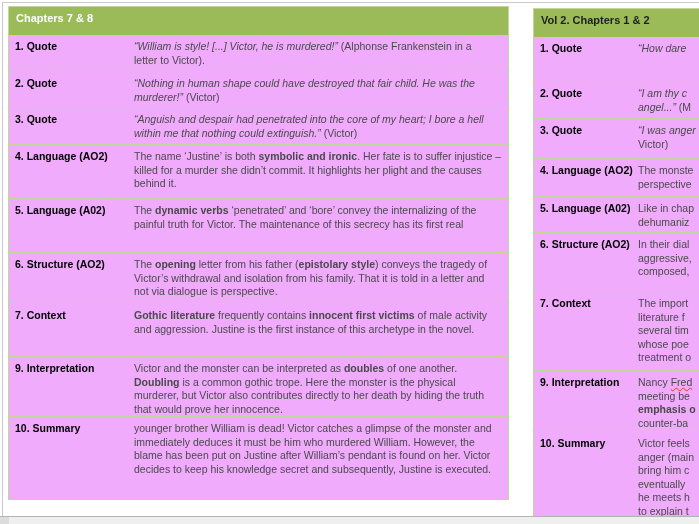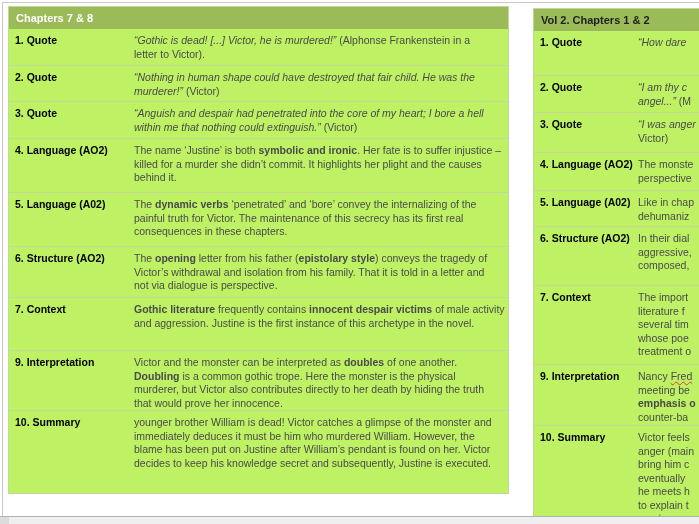--- a/index.html
+++ b/index.html
@@ -9,27 +9,27 @@
     -webkit-font-smoothing:antialiased;
   }
   .edge-top{position:absolute;top:2px;left:2px;right:0;height:1px;background:var(--pageEdge);}
   .edge-left{position:absolute;top:2px;left:2px;width:1px;bottom:8px;background:var(--pageEdge);}
 
   .tbl{position:absolute;background:#ffffff;border:1px solid var(--border);}
   .tbl-left{left:8px;top:6px;width:499px;}
   .tbl-right{left:533px;top:8px;width:520px;}
 
   .tbl-header{
-    height:22px;line-height:22px;background:var(--accent);
+    height:28px;line-height:22px;background:var(--accent);
     font-weight:bold;font-size:11px;padding-left:7px;
   }
   .tbl-left .tbl-header{color:var(--headerTextLeft);}
   .tbl-right .tbl-header{color:var(--headerTextRight);}
 
-  .trow{display:flex;border-bottom:1px solid var(--border);box-sizing:border-box;background:#bef264;}
+  .trow{display:flex;border-bottom:1px solid var(--border);box-sizing:border-box;background:#f0abfc;}
   .trow:last-child{border-bottom:none;}
   .rlabel{
     flex:0 0 auto;font-weight:bold;font-size:10.5px;color:var(--label);
     padding:5px 0 0 6px;box-sizing:border-box;line-height:13.5px;
   }
   .tbl-left .rlabel{width:120px;}
   .tbl-right .rlabel{width:99px;}
   .rcontent{flex:1 1 auto;padding:5px 0 0 5px;font-size:10.5px;color:var(--text);}
   .tbl-left .rcontent{overflow:hidden;}
   .rline{white-space:pre;line-height:13.5px;}
@@ -53,21 +53,21 @@
 
 <div class="edge-top"></div>
 <div class="edge-left"></div>
 
 <section class="tbl tbl-left">
   <header class="tbl-header">Chapters 7 &amp; 8</header>
   <div>
       <div class="trow" style="min-height: 37px;">
         <div class="rlabel">1. Quote</div>
         <div class="rcontent">
-          <div class="rline"><span class="i ">“Gothic is dead! [...] Victor, he is murdered!”</span><span> (Alphonse Frankenstein in a</span></div>
+          <div class="rline"><span class="i ">“William is style! [...] Victor, he is murdered!”</span><span> (Alphonse Frankenstein in a</span></div>
           <div class="rline"><span>letter to Victor).</span></div>
         </div>
       </div>
       <div class="trow" style="min-height: 36px;">
         <div class="rlabel">2. Quote</div>
         <div class="rcontent">
           <div class="rline"><span class="i ">“Nothing in human shape could have destroyed that fair child. He was the</span></div>
           <div class="rline"><span class="i ">murderer!”</span><span> (Victor)</span></div>
         </div>
       </div>
@@ -84,35 +84,34 @@
           <div class="rline"><span>The name ‘Justine’ is both </span><span class="b ">symbolic and ironic</span><span>. Her fate is to suffer injustice –</span></div>
           <div class="rline"><span>killed for a murder she didn’t commit. It highlights her plight and the causes</span></div>
           <div class="rline"><span>behind it.</span></div>
         </div>
       </div>
       <div class="trow" style="min-height: 54px;">
         <div class="rlabel">5. Language (A02)</div>
         <div class="rcontent">
           <div class="rline"><span>The </span><span class="b ">dynamic verbs</span><span> ‘penetrated’ and ‘bore’ convey the internalizing of the</span></div>
           <div class="rline"><span>painful truth for Victor. The maintenance of this secrecy has its first real</span></div>
-          <div class="rline"><span>consequences in these chapters.</span></div>
         </div>
       </div>
       <div class="trow" style="min-height: 51px;">
         <div class="rlabel">6. Structure (AO2)</div>
         <div class="rcontent">
           <div class="rline"><span>The </span><span class="b ">opening</span><span> letter from his father (</span><span class="b ">epistolary style</span><span>) conveys the tragedy of</span></div>
           <div class="rline"><span>Victor’s withdrawal and isolation from his family. That it is told in a letter and</span></div>
           <div class="rline"><span>not via dialogue is perspective.</span></div>
         </div>
       </div>
       <div class="trow" style="min-height: 53px;">
         <div class="rlabel">7. Context</div>
         <div class="rcontent">
-          <div class="rline"><span class="b ">Gothic literature</span><span> frequently contains </span><span class="b ">innocent despair victims</span><span> of male activity</span></div>
+          <div class="rline"><span class="b ">Gothic literature</span><span> frequently contains </span><span class="b ">innocent first victims</span><span> of male activity</span></div>
           <div class="rline"><span>and aggression. Justine is the first instance of this archetype in the novel.</span></div>
         </div>
       </div>
       <div class="trow" style="min-height: 54px;">
         <div class="rlabel">9. Interpretation</div>
         <div class="rcontent">
           <div class="rline"><span>Victor and the monster can be interpreted as </span><span class="b ">doubles</span><span> of one another.</span></div>
           <div class="rline"><span class="b ">Doubling</span><span> is a common gothic trope. Here the monster is the physical</span></div>
           <div class="rline"><span>murderer, but Victor also contributes directly to her death by hiding the truth</span></div>
           <div class="rline"><span>that would prove her innocence.</span></div>

